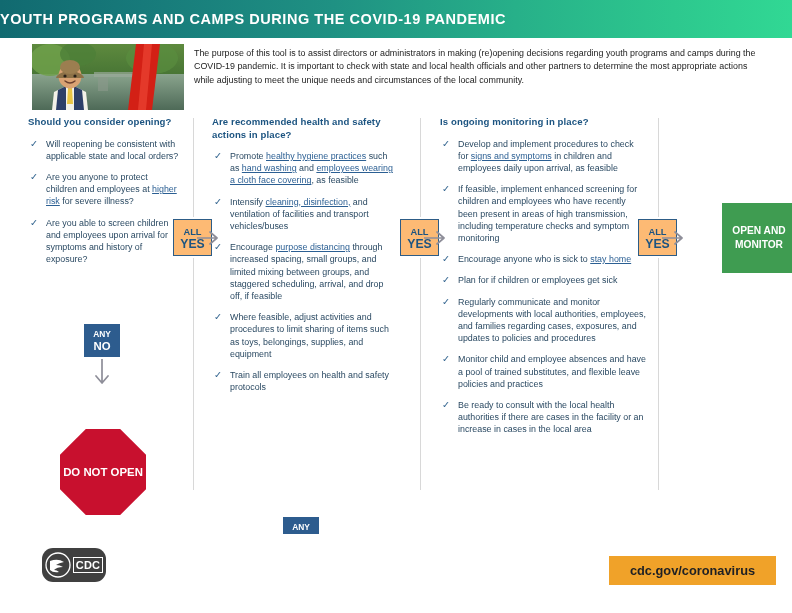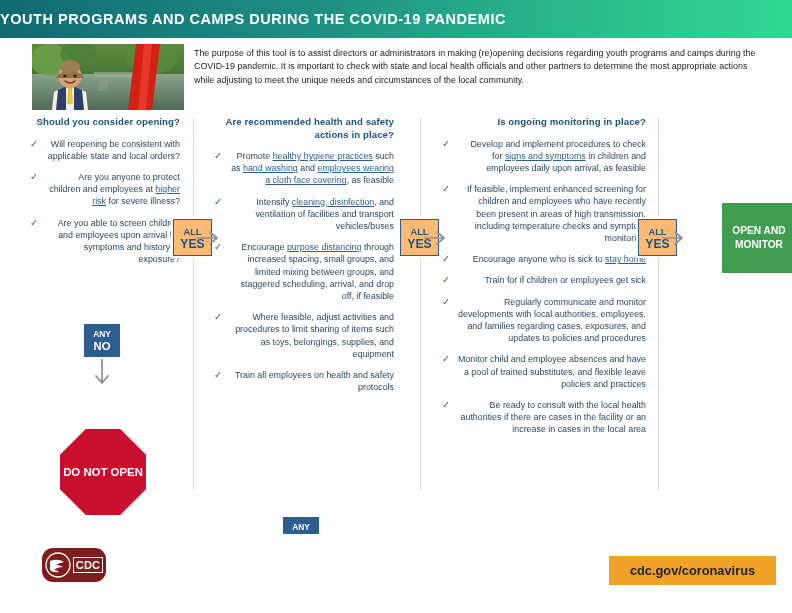--- a/index.html
+++ b/index.html
@@ -74,21 +74,21 @@
     position: absolute;
     top: 2px;
     width: 1px;
     height: 372px;
     background: #d8d8d8;
   }
   #divider-1 { left: 193px; }
   #divider-2 { left: 420px; }
   #divider-3 { left: 658px; }
 
-  .col { position: absolute; top: 0; text-align: right; }
+  .col { position: absolute; top: 0; }
   #col-1 { left: 28px; width: 152px; }
   #col-2 { left: 212px; width: 182px; }
   #col-3 { left: 440px; width: 206px; }
 
   .col-head {
     color: #1c5481;
     font-weight: bold;
     font-size: 9.6px;
     line-height: 12.5px;
     margin-bottom: 9px;
@@ -230,21 +230,21 @@
     position: absolute;
     left: 0; top: 534px;
     width: 792px;
     height: 79px;
     background: #ffffff;
   }
   #cdc-logo {
     position: absolute;
     left: 42px; top: 14px;
     width: 64px; height: 34px;
-    background: #7f1d1d;
+    background: #404040;
     border-radius: 11px;
     display: flex;
     align-items: center;
     justify-content: center;
     gap: 2px;
   }
   #cdc-logo .mark { width: 26px; height: 26px; }
   #cdc-logo .cdc-text {
     color: #ffffff;
     font-size: 11px;
@@ -342,21 +342,21 @@
           <li><span class="chk">✓</span><span>Train all employees on health and safety protocols</span></li>
         </ul>
     </div>
 
     <div class="col" id="col-3">
       <div class="col-head">Is ongoing monitoring in place?</div>
       <ul class="checklist" id="list-3">
           <li><span class="chk">✓</span><span>Develop and implement procedures to check for </span><span class="lnk">signs and symptoms</span><span> in children and employees daily upon arrival, as feasible</span></li>
           <li><span class="chk">✓</span><span>If feasible, implement enhanced screening for children and employees who have recently been present in areas of high transmission, including temperature checks and symptom monitoring</span></li>
           <li><span class="chk">✓</span><span>Encourage anyone who is sick to </span><span class="lnk">stay home</span></li>
-          <li><span class="chk">✓</span><span>Train for if children or employees get sick</span></li>
+          <li><span class="chk">✓</span><span>Plan for if children or employees get sick</span></li>
           <li><span class="chk">✓</span><span>Regularly communicate and monitor developments with local authorities, employees, and families regarding cases, exposures, and updates to policies and procedures</span></li>
           <li><span class="chk">✓</span><span>Monitor child and employee absences and have a pool of trained substitutes, and flexible leave policies and practices</span></li>
           <li><span class="chk">✓</span><span>Be ready to consult with the local health authorities if there are cases in the facility or an increase in cases in the local area</span></li>
         </ul>
     </div>
 
     <div class="allyes" id="allyes-1">
       <span class="l1">ALL</span>
       <span class="l2">YES</span>
     </div>

